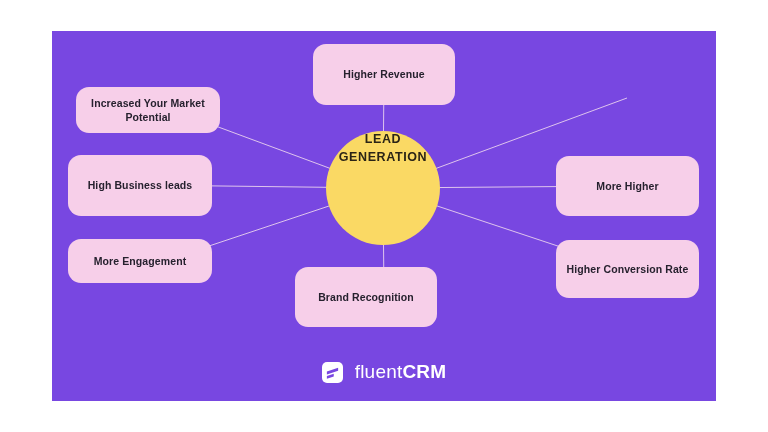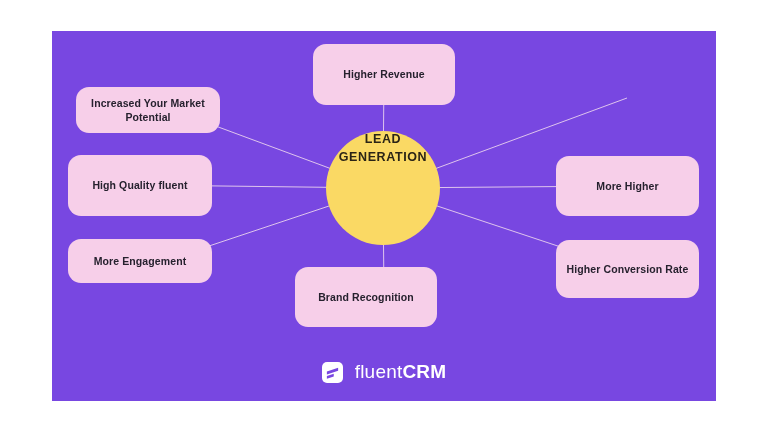--- a/index.html
+++ b/index.html
@@ -64,21 +64,21 @@
     </g>
   </svg>
 
   <div class="node n-top">
     <span>Higher Revenue</span>
   </div>
   <div class="node n-left1">
     <span>Increased Your Market Potential</span>
   </div>
   <div class="node n-left2">
-    <span>High Quality fluent</span>
+    <span>High Business leads</span>
   </div>
   <div class="node n-left3">
     <span>More Engagement</span>
   </div>
   <div class="node n-right2">
     <span>More Higher</span>
   </div>
   <div class="node n-right3">
     <span>Higher Conversion Rate</span>
   </div>

